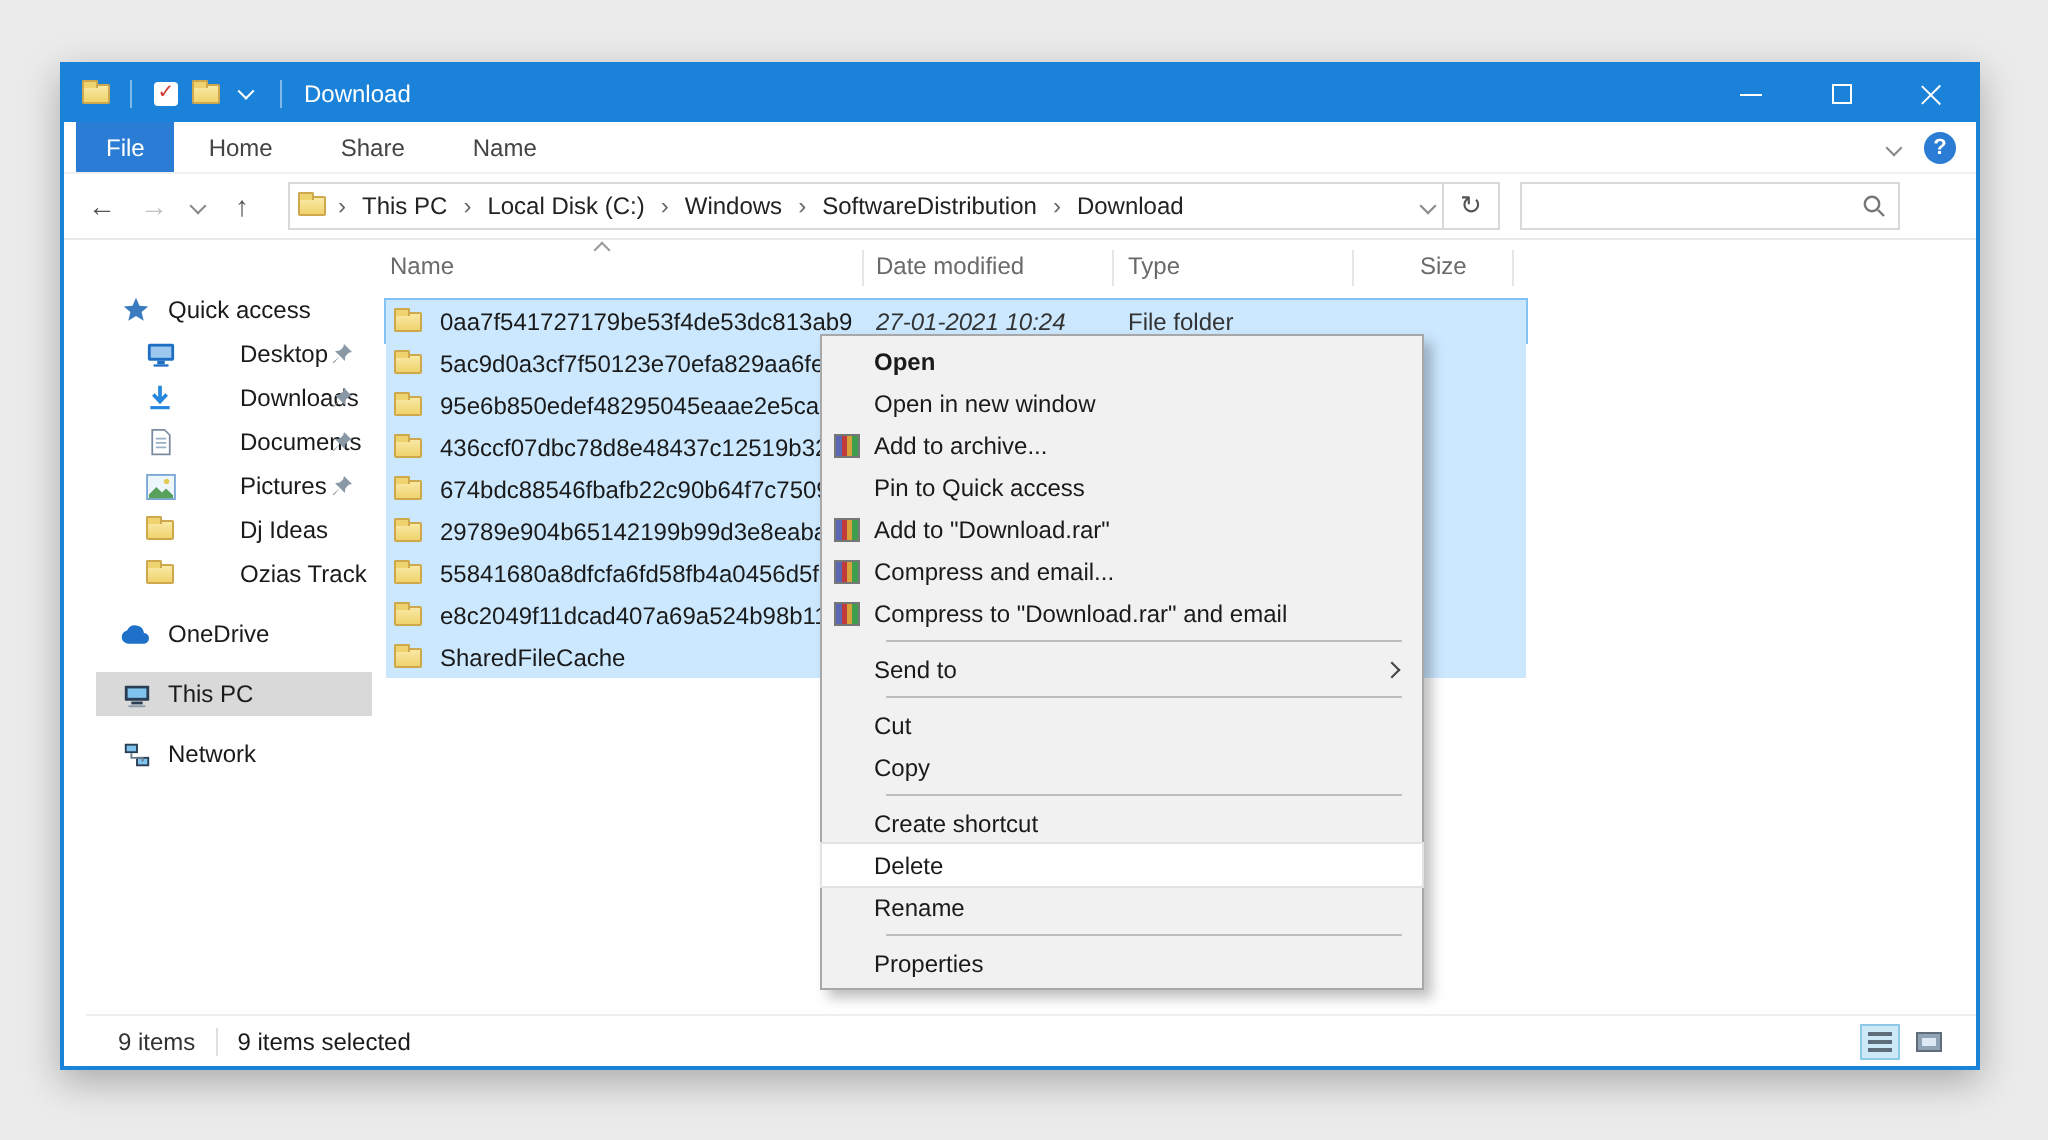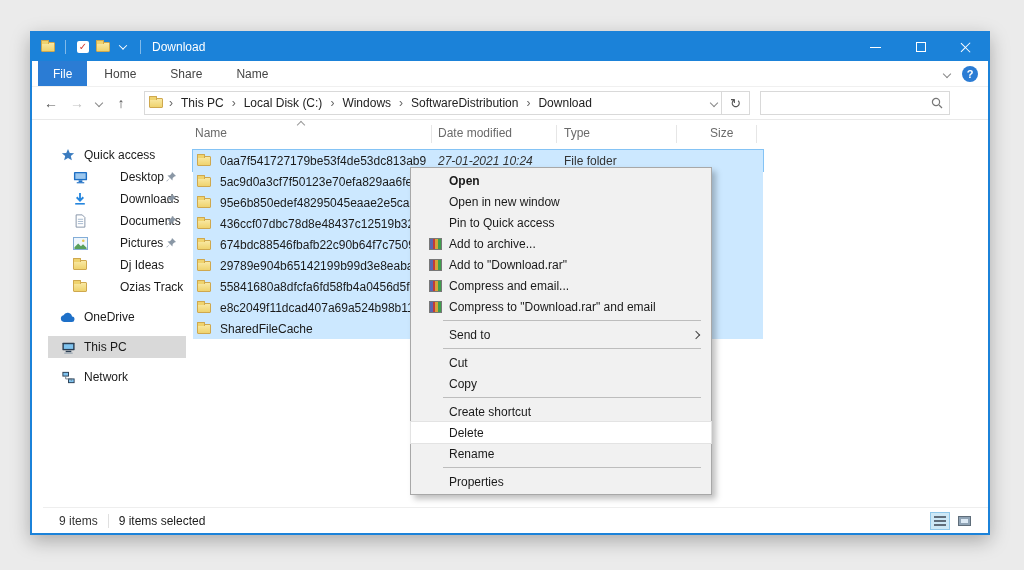--- a/index.html
+++ b/index.html
@@ -71,21 +71,21 @@
   .row { height:21px; display:flex; align-items:center; width:570px; margin-left:7px; padding-left:4px; position:relative; }
   .row.sel { background:#cce8ff; }
   .row.focus { outline:1px solid #84c3f5; }
   .row .folder-ico { margin-right:9px; }
   .cell-name { white-space:nowrap; }
   .cell-date { position:absolute; left:245px; color:#333;font-style:italic; }
   .cell-type { position:absolute; left:371px; color:#333; }
 
   
   .ctx { position:absolute; left:378px; top:134px; width:302px; background:#f1f1f1; border:1px solid #a8a8a8; box-shadow:4px 4px 6px rgba(0,0,0,.25); padding:2px 0; z-index:50; }
-  .mi { height:21px; display:flex; align-items:center; padding:0 6px 0 16px; position:relative; }
+  .mi { height:21px; display:flex; align-items:center; padding:0 6px 0 4px; position:relative; }
   .mi .mi-ico { width:16px; height:16px; margin-right:6px; display:flex; align-items:center; justify-content:center; flex:0 0 16px; }
   .mi .mi-label { white-space:nowrap; }
   .mi.noicon .mi-label { margin-left:22px; }
   .mi.bold .mi-label { font-weight:bold; }
   .mi.hover { background:#fff; outline:1px solid #e3e3e3; }
   .mi-sep { height:1px; background:#bdbdbd; margin:3px 10px 3px 32px; }
   .submenu-arrow { margin-left:auto; width:6px; height:6px; border-right:1.4px solid #444; border-bottom:1.4px solid #444; transform:rotate(-45deg); margin-right:6px; }
   .winrar-ico { width:13px; height:12px; border:1px solid #777; background:linear-gradient(90deg,#5b67b0 0 25%,#c23b3b 25% 50%,#d8a23a 50% 75%,#3f9e4d 75% 100%); }
 
   
@@ -337,28 +337,28 @@
     </div>
   </div>
 
   <div class="ctx">
     <div class="mi noicon bold">
         <span class="mi-label">Open</span>
       </div>
     <div class="mi noicon">
         <span class="mi-label">Open in new window</span>
       </div>
-    <div class="mi noicon">
-        <span class="mi-label">Pin to Quick access</span>
-      </div>
     <div class="mi">
         <span class="mi-ico">
           <span class="winrar-ico"></span>
         </span>
         <span class="mi-label">Add to archive...</span>
+      </div>
+    <div class="mi noicon">
+        <span class="mi-label">Pin to Quick access</span>
       </div>
     <div class="mi">
         <span class="mi-ico">
           <span class="winrar-ico"></span>
         </span>
         <span class="mi-label">Add to "Download.rar"</span>
       </div>
     <div class="mi">
         <span class="mi-ico">
           <span class="winrar-ico"></span>

